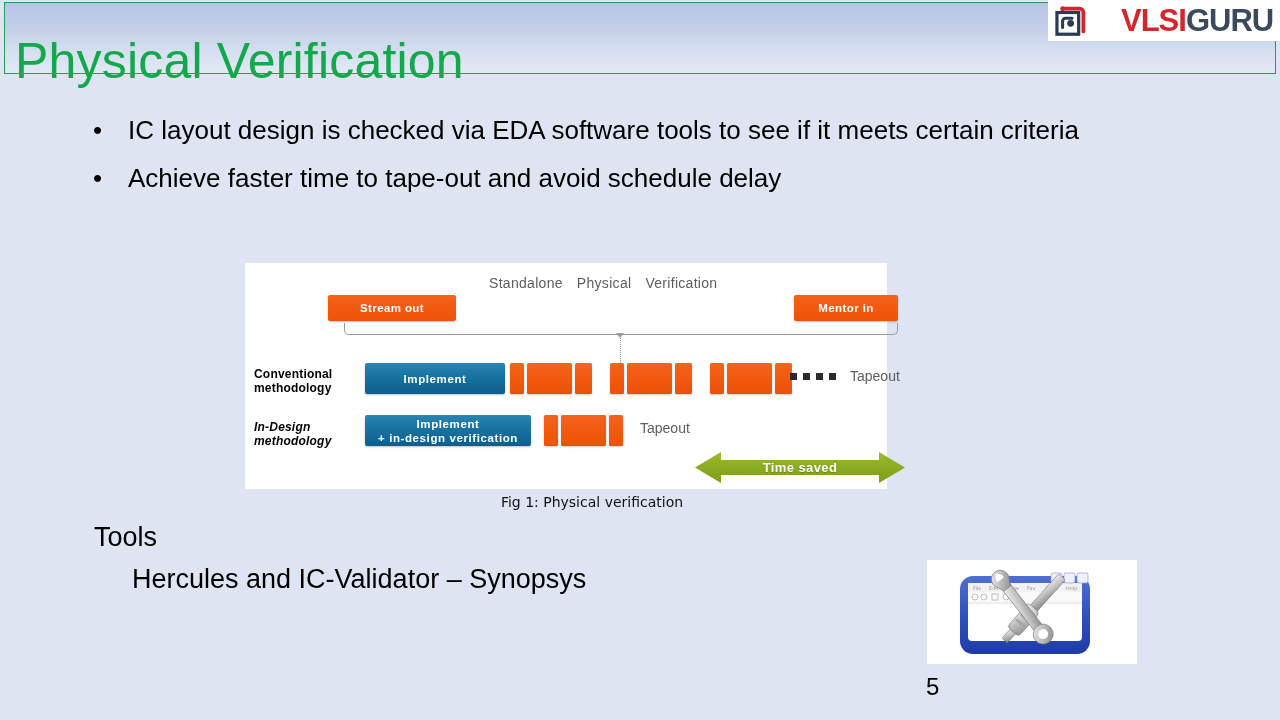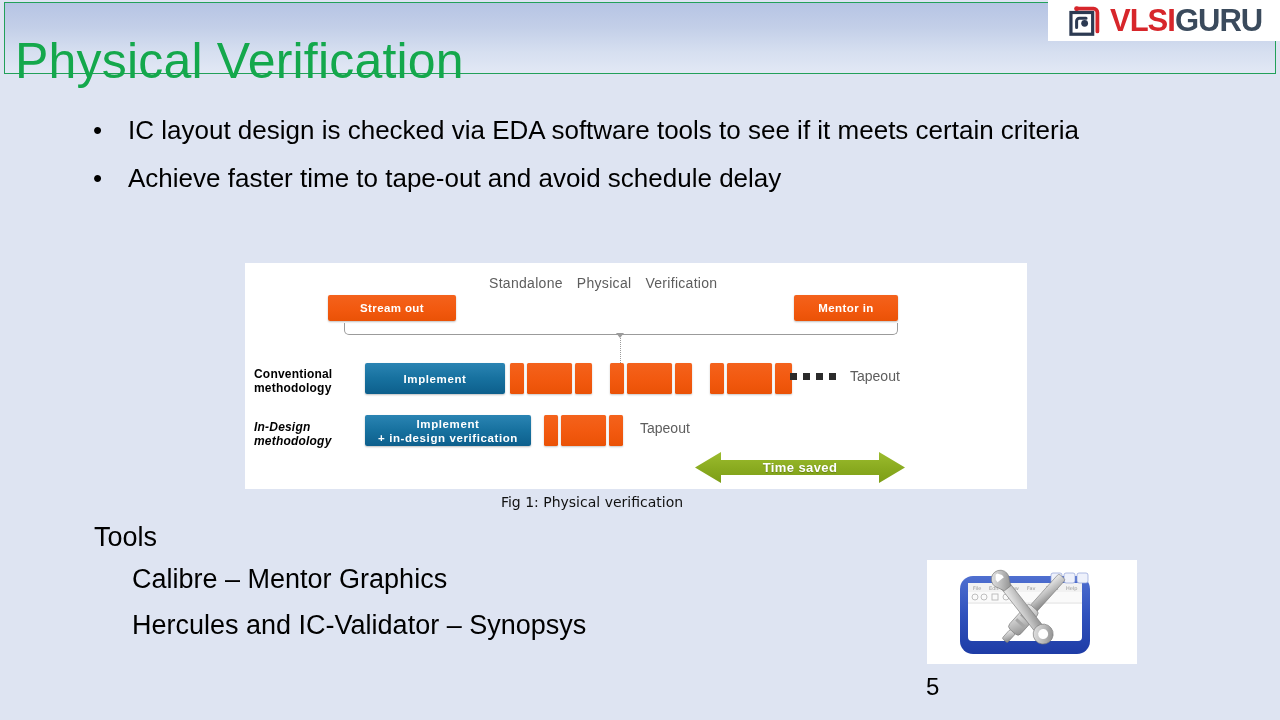--- a/index.html
+++ b/index.html
@@ -54,22 +54,23 @@
   
   .logo-box {
     position: absolute;
     left: 1048px;
     top: 0px;
     width: 232px;
     height: 41px;
     background: #ffffff;
     display: flex;
     align-items: center;
-    padding-left: 20px;
+    padding-left: 6px;
     overflow: hidden;
+    gap: 25px;
   }
   .logo-mark {
     width: 38px;
     height: 34px;
     flex: 0 0 auto;
     margin-right: 4px;
   }
   .logo-word {
     font-size: 31px;
     font-weight: 700;
@@ -109,21 +110,21 @@
     text-align: justify;
     text-justify: inter-word;
   }
   .bullet-text.nojustify { text-align: left; }
 
   
   .figure {
     position: absolute;
     left: 245px;
     top: 263px;
-    width: 782px;
+    width: 642px;
     height: 226px;
     background: #ffffff;
   }
 
   .fig-caption {
     position: absolute;
     left: 245px;
     top: 494px;
     width: 694px;
     text-align: center;
@@ -445,21 +446,20 @@
       </defs>
       <polygon points="0,16.5 26,1 26,9 184,9 184,1 210,16.5 184,32 184,24 26,24 26,32" fill="url(#gGrad)"></polygon>
     </svg>
     <div class="time-arrow-label">Time saved</div>
   </div>
 
   <div class="fig-caption">Fig 1: Physical verification</div>
 
   <div class="tools-block">
     <div class="tools-head">Tools</div>
-    <div class="tools-item">Calibre – Mentor Graphics</div>
     <div class="tools-item">Hercules and IC-Validator – Synopsys</div>
   </div>
 
   <div class="tools-img">
     <svg viewBox="0 0 210 104" width="210" height="104">
       <defs>
         <linearGradient id="frameG" x1="0" y1="0" x2="0" y2="1">
           <stop offset="0%" stop-color="#4f6fd0"></stop>
           <stop offset="50%" stop-color="#2f51bd"></stop>
           <stop offset="100%" stop-color="#1e3ca6"></stop>

